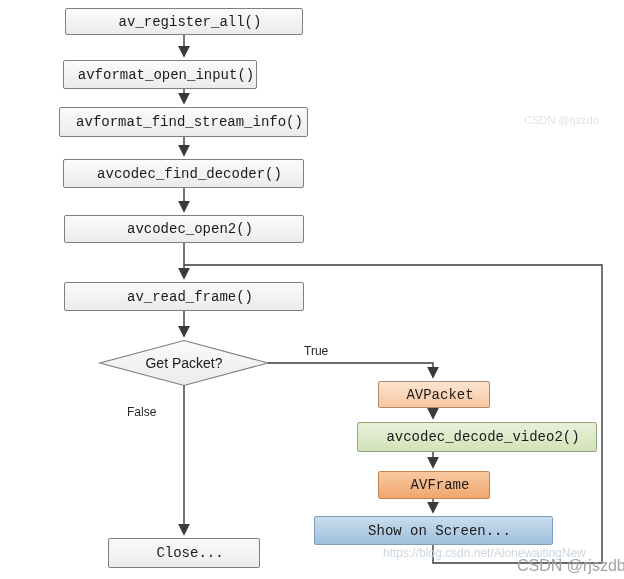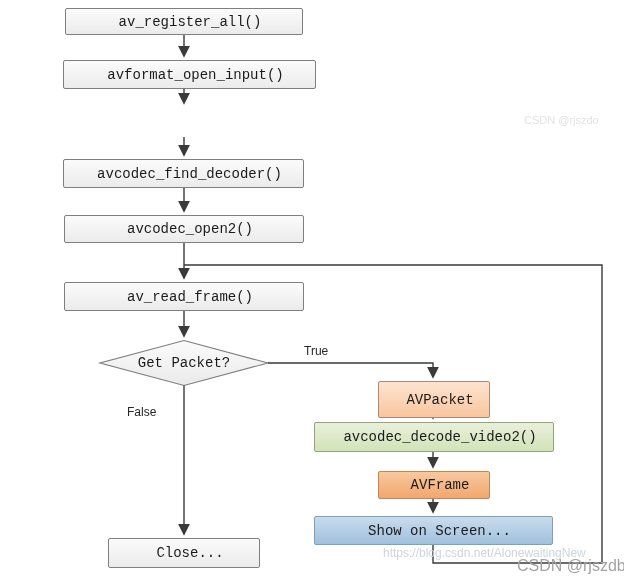--- a/index.html
+++ b/index.html
@@ -11,27 +11,27 @@
   .node{
     position:absolute;box-sizing:border-box;
     display:flex;align-items:center;justify-content:center;
     font-family:"Liberation Mono","DejaVu Sans Mono",monospace;
     font-size:14px;color:#1b1b1b;white-space:nowrap;
     border:1px solid #7f7f7f;border-radius:2px;
     background:linear-gradient(180deg,#fbfbfb 0%,#ebebeb 100%);
     padding-left:12px;
   }
   .node.packet{background:linear-gradient(180deg,#fde4d0 0%,#f8c69e 100%);border-color:#ad8a6d;}
-  .node.decode{background:linear-gradient(180deg,#e9f0db 0%,#d2e2b8 100%);border-color:#93a478;}
+  .node.decode{background:linear-gradient(180deg,#e9f0db 0%,#d2e2b8 100%);border-color:#93a478;margin-left:43px;}
   .node.frame{background:linear-gradient(180deg,#f8c99f 0%,#f1a76f 100%);border-color:#c4854f;}
   .node.screen{background:linear-gradient(180deg,#c9dcec 0%,#a0c0dd 100%);border-color:#7e9fbe;}
   .diamond-label{
     position:absolute;left:100px;top:340px;width:168px;height:46px;
     display:flex;align-items:center;justify-content:center;
-    font-family:Liberation Mono, monospace;
+    font-family:Liberation Sans, sans-serif;
     font-size:14px;color:#1b1b1b;
   }
   .edge-label{
     position:absolute;font-size:12px;color:#262626;white-space:nowrap;
   }
   .wm-url{
     position:absolute;left:383px;top:546px;width:260px;
     font-size:12px;color:#ccd6de;white-space:nowrap;
   }
   .wm-badge{
@@ -75,35 +75,36 @@
 
     <path d="M184,385.5 L184,534" stroke="#3a3a3a" stroke-width="1.4" fill="none" marker-end="url(#arrow)"></path>
 
     <path d="M433,408 L433,418" stroke="#3a3a3a" stroke-width="1.4" fill="none" marker-end="url(#arrow)"></path>
     <path d="M433,452 L433,467" stroke="#3a3a3a" stroke-width="1.4" fill="none" marker-end="url(#arrow)"></path>
     <path d="M433,499 L433,512" stroke="#3a3a3a" stroke-width="1.4" fill="none" marker-end="url(#arrow)"></path>
   </svg>
 
   <div class="node" style="left:65px;top:8px;width:238px;height:27px;">av_register_all()</div>
 
-  <div class="node" style="left:63px;top:60px;width:253px;height:29px;">avformat_open_input()</div>
+  <div class="node" style="left:63px;top:60px;width:194px;height:29px;">avformat_open_input()</div>
 
+  <div class="node" style="left:59px;top:107px;width:249px;height:30px;">avformat_find_stream_info()</div>
 
   <div class="node" style="left:63px;top:159px;width:241px;height:29px;">avcodec_find_decoder()</div>
 
   <div class="node" style="left:64px;top:215px;width:240px;height:28px;">avcodec_open2()</div>
 
   <div class="node" style="left:64px;top:282px;width:240px;height:29px;">av_read_frame()</div>
 
   <div class="diamond-label">Get Packet?</div>
 
   <div class="edge-label" style="left:304px;top:344px;">True</div>
   <div class="edge-label" style="left:127px;top:405px;">False</div>
 
-  <div class="node packet" style="left:378px;top:381px;width:112px;height:37px;">AVPacket</div>
+  <div class="node packet" style="left:378px;top:381px;width:112px;height:27px;">AVPacket</div>
 
   <div class="node decode" style="left:314px;top:422px;width:240px;height:30px;">avcodec_decode_video2()</div>
 
   <div class="node frame" style="left:378px;top:471px;width:112px;height:28px;">AVFrame</div>
 
   <div class="node screen" style="left:314px;top:516px;width:239px;height:29px;">Show on Screen...</div>
 
   <div class="node" style="left:108px;top:538px;width:152px;height:30px;">Close...</div>
 
   <div class="wm-url">https://blog.csdn.net/AlonewaitingNew</div>

